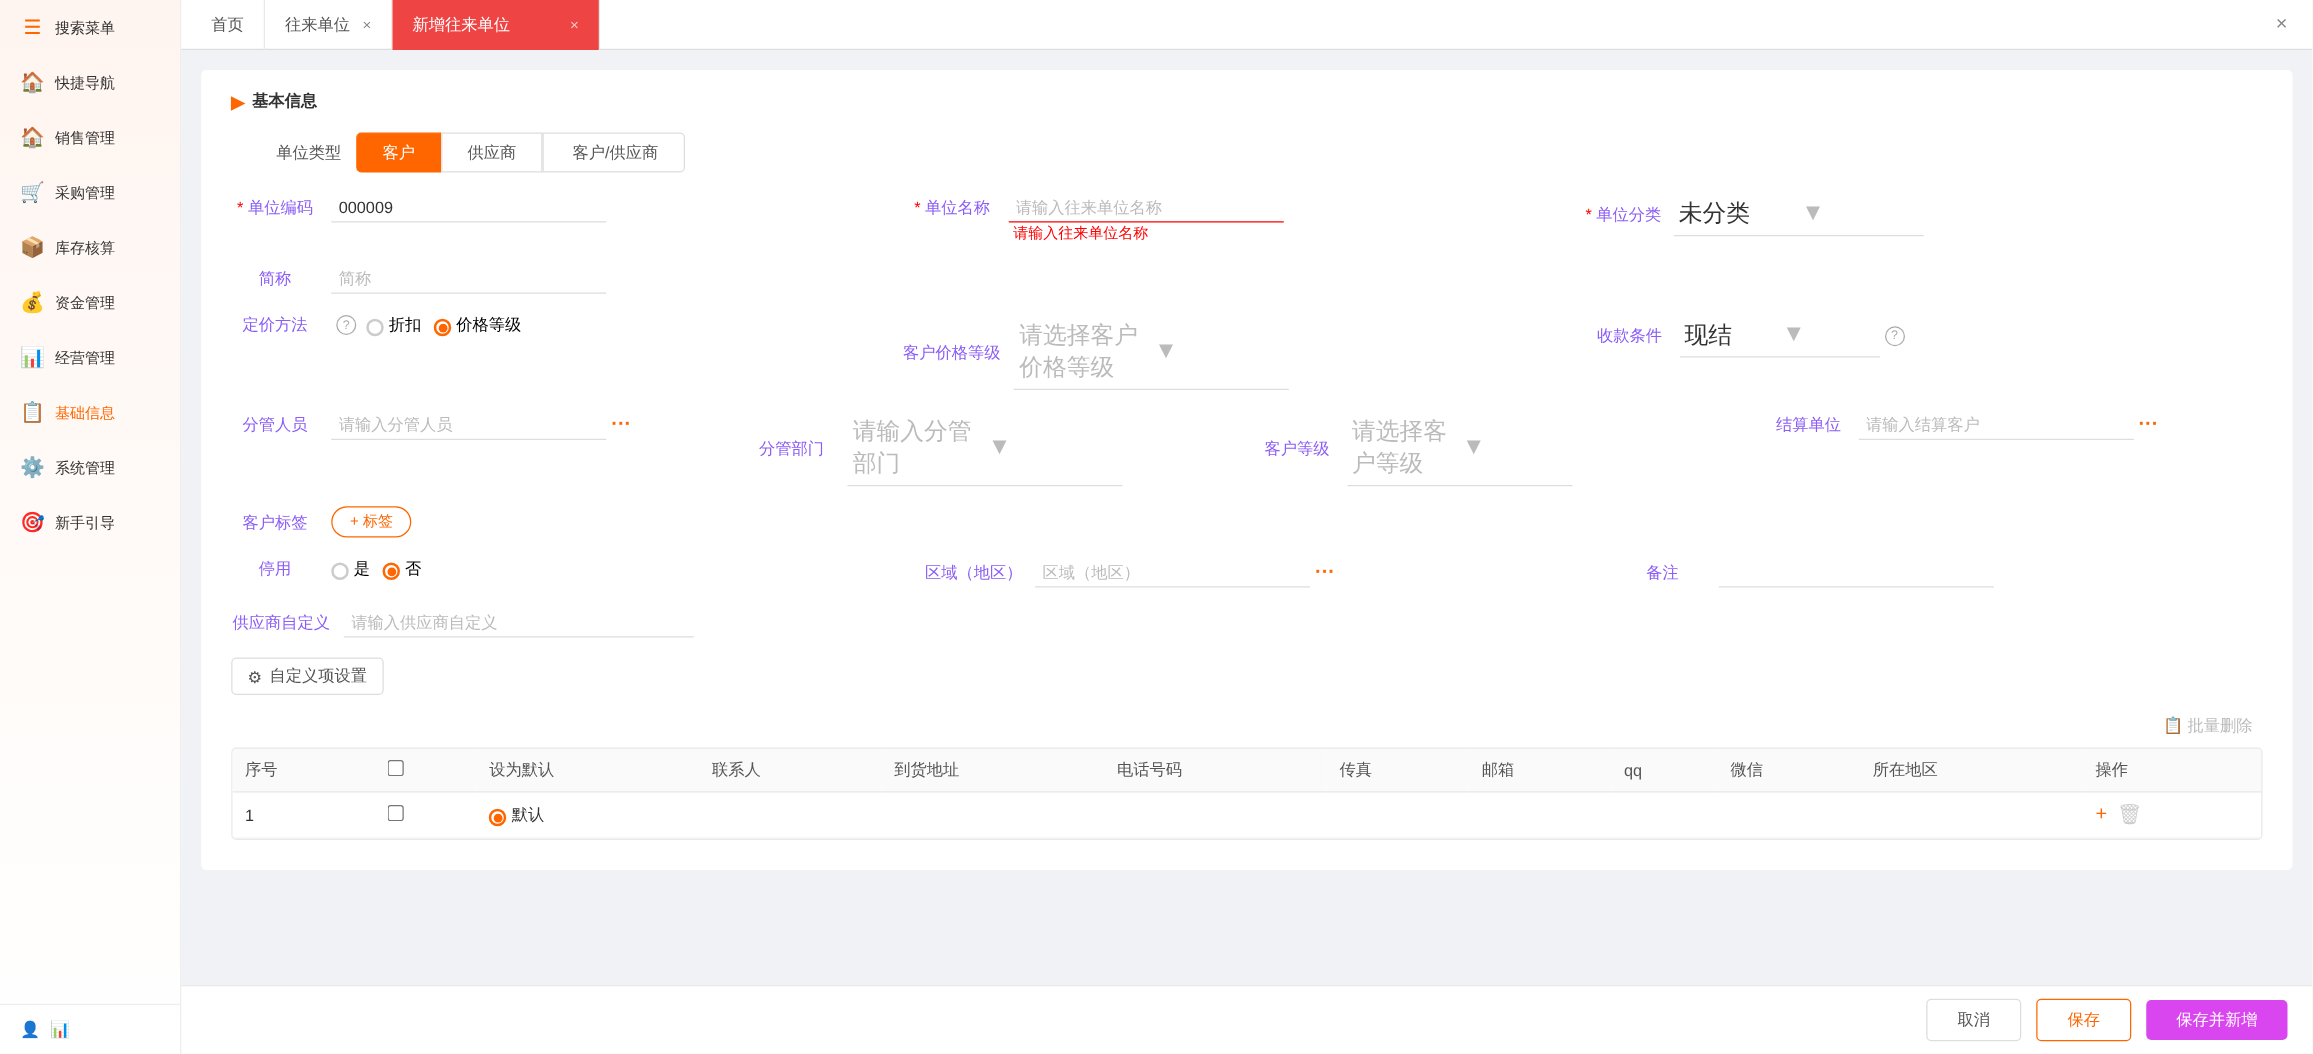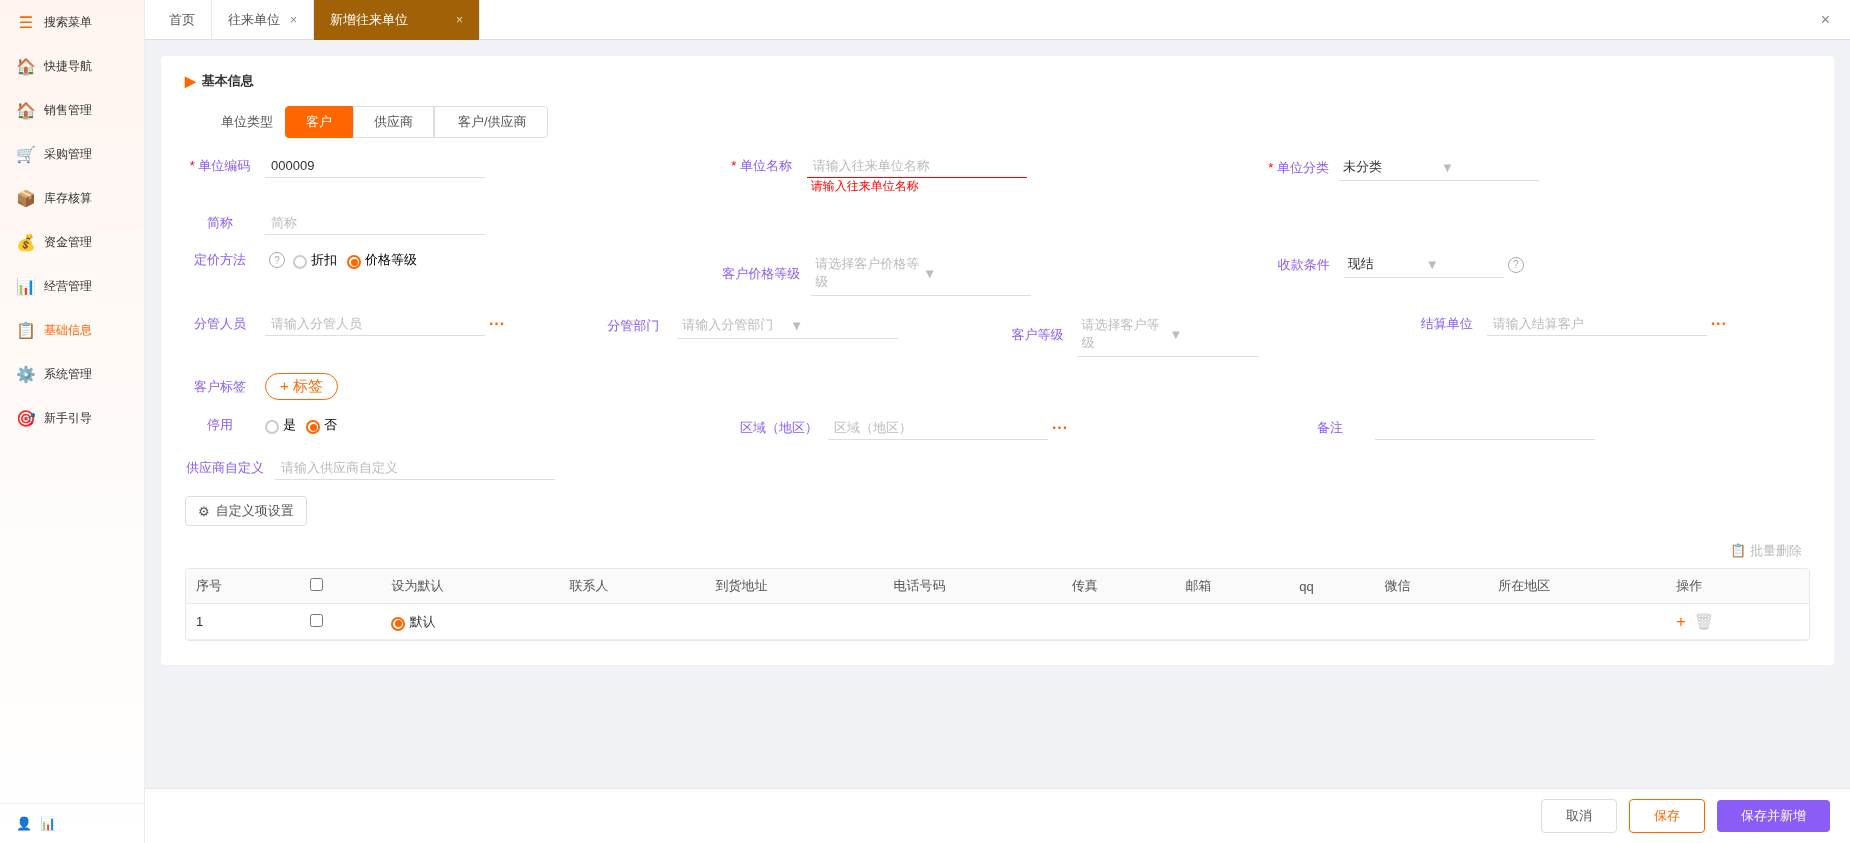--- a/index.html
+++ b/index.html
@@ -68,21 +68,21 @@
       padding: 0 16px;
       height: 40px;
       cursor: pointer;
       color: #555;
       border-right: 1px solid #e8e8e8;
       gap: 6px;
       font-size: 13px;
       white-space: nowrap;
     }
     .tab.active {
-      background: #a16207;
+      background: #ef4444;
       color: #fff;
       gap: 44px;
     }
     .tab .close-btn {
       font-size: 12px;
       color: inherit;
       opacity: 0.7;
       cursor: pointer;
       margin-left: 4px;
     }
@@ -199,21 +199,21 @@
     .form-select-wrap {
       display: flex;
       align-items: center;
       border-bottom: 1px solid #ddd;
       padding: 4px 4px;
       flex: 1;
       max-width: 220px;
       cursor: pointer;
       color: #333;
     }
-    .form-select-wrap span { flex: 1; font-size: 13px; color: #bbb; }
+    .form-select-wrap span { flex: 1; font-size: 19px; color: #bbb; }
     .form-select-wrap .sel-val { color: #333; }
     .chevron { font-size: 10px; color: #aaa; margin-left: 4px; }
     .dots-btn { color: #f60; cursor: pointer; padding: 0 4px; font-size: 16px; font-weight: bold; }
 
     
     .radio-group {
       display: flex;
       align-items: center;
       gap: 10px;
     }
@@ -256,21 +256,21 @@
       margin-left: 4px;
     }
 
     
     .tag-btn {
       border: 1px solid #f60;
       color: #f60;
       background: #fff;
       border-radius: 20px;
       padding: 3px 14px;
-      font-size: 15px;
+      font-size: 12px;
       cursor: pointer;
       display: flex;
       align-items: center;
       gap: 4px;
     }
 
     
     .custom-settings-btn {
       display: flex;
       align-items: center;
@@ -356,21 +356,21 @@
       background: #fff;
       border: 1px solid #ddd;
       color: #555;
     }
     .btn-save {
       background: #fff;
       border: 1px solid #f60;
       color: #f60;
     }
     .btn-save-new {
-      background: #8b5cf6;
+      background: #d946ef;
       color: #fff;
       border: none;
     }
 
     .scrollbar-v {
       overflow-y: auto;
     }
     .scrollbar-v::-webkit-scrollbar { width: 5px; }
     .scrollbar-v::-webkit-scrollbar-thumb { background: #ccc; border-radius: 3px; }
   </style>

